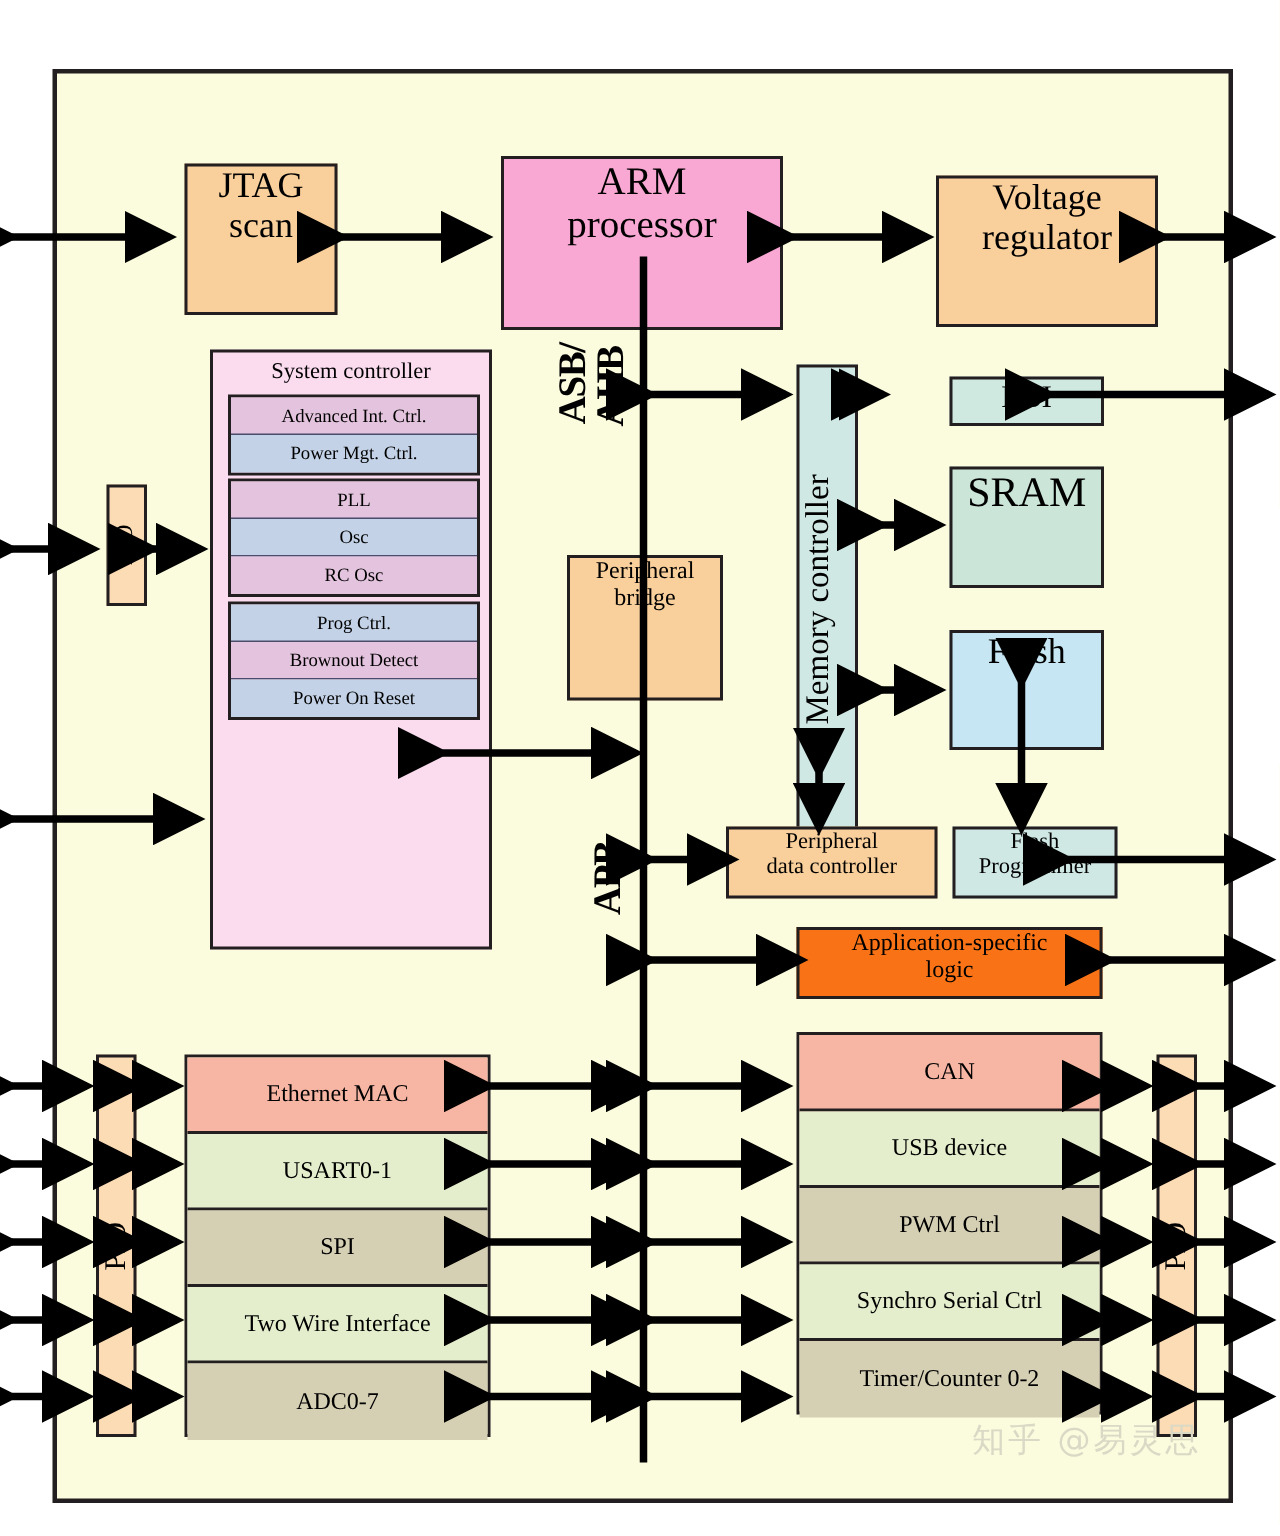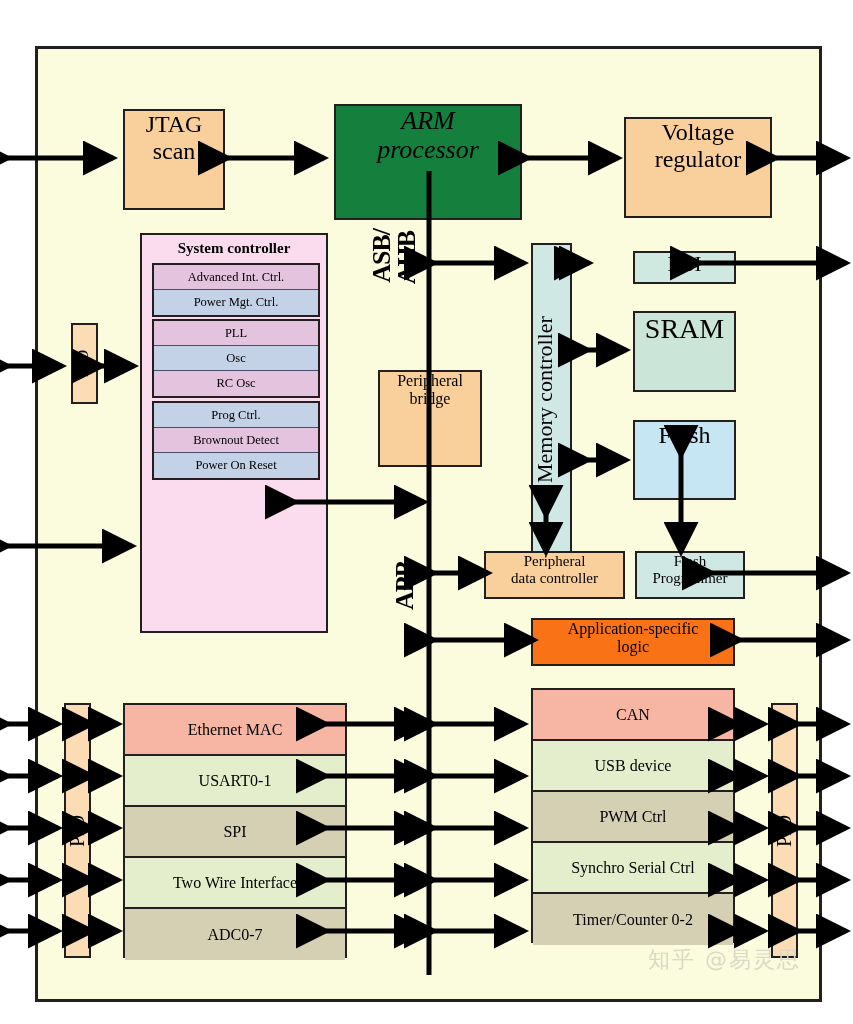--- a/index.html
+++ b/index.html
@@ -11,21 +11,21 @@
        display:flex;justify-content:center;text-align:center;
        line-height:1.12;color:#000;}
   .vert{writing-mode:vertical-rl;transform:rotate(180deg);}
   .lbl{position:absolute;color:#000;}
   
   #arrows{position:absolute;left:0;top:0;width:853px;height:1024px;pointer-events:none;}
   .wm{position:absolute;right:18px;bottom:24px;font-size:22px;color:#d9d9c6;
       letter-spacing:2px;font-family:"DejaVu Sans",sans-serif;}
   .sysbox{position:absolute;box-sizing:border-box;border:2px solid #231f20;
           background:#fbdcef;}
-  .systitle{position:absolute;width:100%;text-align:center;font-weight:bold;
+  .systitle{position:absolute;width:100%;text-align:center;font-weight:normal;
             font-size:15px;color:#000;}
   .grp{position:absolute;left:10px;width:168px;box-sizing:border-box;
        border:2px solid #231f20;}
   .row{box-sizing:border-box;border-bottom:1px solid #4b4b6b;font-size:12.5px;
        display:flex;align-items:center;justify-content:center;color:#000;height:25px;text-align:right;}
   .row:last-child{border-bottom:none;}
   .pA{background:#e3c3dd;} .pB{background:#c3d2e6;}
   .stack{position:absolute;box-sizing:border-box;border:2px solid #231f20;}
   .srow{box-sizing:border-box;border-bottom:2px solid #231f20;height:51px;
         display:flex;align-items:center;justify-content:center;font-size:16px;color:#000;}
@@ -37,21 +37,21 @@
 
 <div id="chip">
 
   <div class="blk" style="left:85px;top:60px;width:102px;height:101px;background:#f9cf9b;font-size:24px;">
     <div>
       <div>JTAG</div>
       <div>scan</div>
     </div>
   </div>
 
-  <div class="blk" style="left:296px;top:55px;width:188px;height:116px;background:#15803d;font-size:26px;font-style:italic;">
+  <div class="blk" style="left:296px;top:55px;width:188px;height:116px;background:#f9a8d4;font-size:26px;">
     <div>
       <div>ARM</div>
       <div>processor</div>
     </div>
   </div>
 
   <div class="blk" style="left:586px;top:68px;width:148px;height:101px;background:#f9cf9b;font-size:24px;">
     <div>
       <div>Voltage</div>
       <div>regulator</div>
@@ -139,21 +139,21 @@
   </div>
 
   <div class="blk vert" style="left:26px;top:654px;width:27px;height:255px;background:#fbdcb5;font-size:20px;">
     <span>PIO</span>
   </div>
 
   <div class="blk vert" style="left:733px;top:654px;width:27px;height:255px;background:#fbdcb5;font-size:20px;">
     <span>PIO</span>
   </div>
 
-  <div class="stack" style="left:85px;top:654px;width:224px;height:255px;">
+  <div class="stack" style="left:85px;top:654px;width:204px;height:255px;">
     <div class="srow cSalmon">Ethernet MAC</div>
     <div class="srow cGreen">USART0-1</div>
     <div class="srow cTan">SPI</div>
     <div class="srow cGreen">Two Wire Interface</div>
     <div class="srow cTan">ADC0-7</div>
   </div>
 
   <div class="stack" style="left:493px;top:639px;width:204px;height:255px;">
     <div class="srow cSalmon">CAN</div>
     <div class="srow cGreen">USB device</div>

